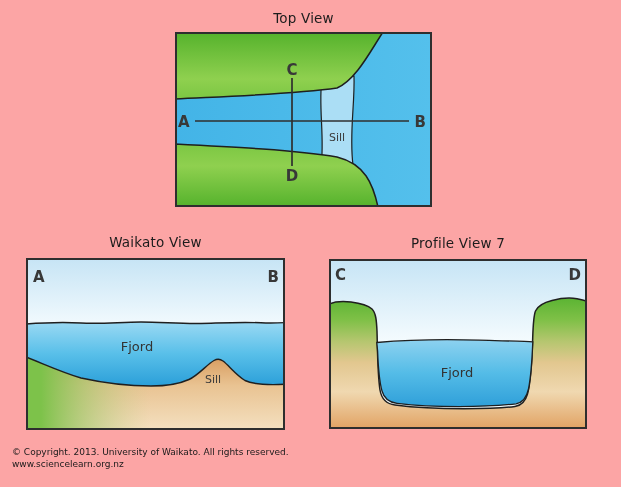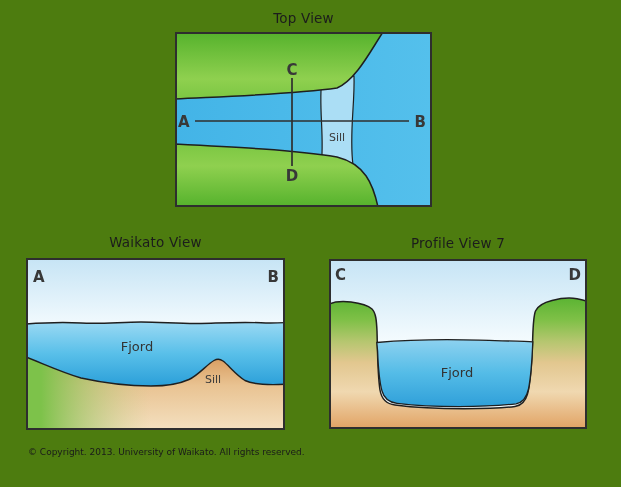--- a/index.html
+++ b/index.html
@@ -1,41 +1,41 @@
 <!DOCTYPE html>
 <html><head>
 <meta charset="utf-8">
 <style>
   * { margin: 0; padding: 0; box-sizing: border-box; }
   html, body { background: #ffffff; }
   .canvas {
     position: relative;
     width: 621px;
     height: 487px;
-    background: #4d7c0f;
+    background: #fca5a5;
     font-family: "DejaVu Sans", "Liberation Sans", sans-serif;
     overflow: hidden;
   }
   .panel-title {
     position: absolute;
     text-align: center;
     font-size: 13.5px;
     color: #1c1c1c;
     letter-spacing: 0.2px;
   }
   .title-top      { left: 175px; top: 10px;  width: 257px; }
   .title-profile  { left: 26px;  top: 234px; width: 259px; }
   .title-profile2 { left: 329px; top: 235px; width: 258px; }
   .svg-box { position: absolute; display: block; }
   .box-top      { left: 175px; top: 32px;  }
   .box-profile  { left: 26px;  top: 258px; }
   .box-profile2 { left: 329px; top: 259px; }
   .footer {
     position: absolute;
-    left: 28px;
+    left: 12px;
     top: 446px;
     font-size: 9px;
     line-height: 12px;
     color: #1a1a1a;
   }
   svg text {
     font-family: "DejaVu Sans", "Liberation Sans", sans-serif;
   }
   .cap-letter { font-size: 15px; font-weight: bold; fill: #383838; }
   .small-label { font-size: 11px; fill: #3a3a3a; }
@@ -190,15 +190,16 @@
 
     <text x="6" y="21" class="cap-letter" text-anchor="start">C</text>
     <text x="252" y="21" class="cap-letter" text-anchor="end">D</text>
     <text x="128" y="118" class="mid-label" text-anchor="middle">Fjord</text>
 
     <rect x="1" y="1" width="256" height="168" fill="none" stroke="#2e2e2e" stroke-width="2"></rect>
   </svg>
 
   <div class="footer">
     <div>© Copyright. 2013. University of Waikato. All rights reserved.</div>
+    <div>www.sciencelearn.org.nz</div>
   </div>
 
 </div>
 
 </body></html>

